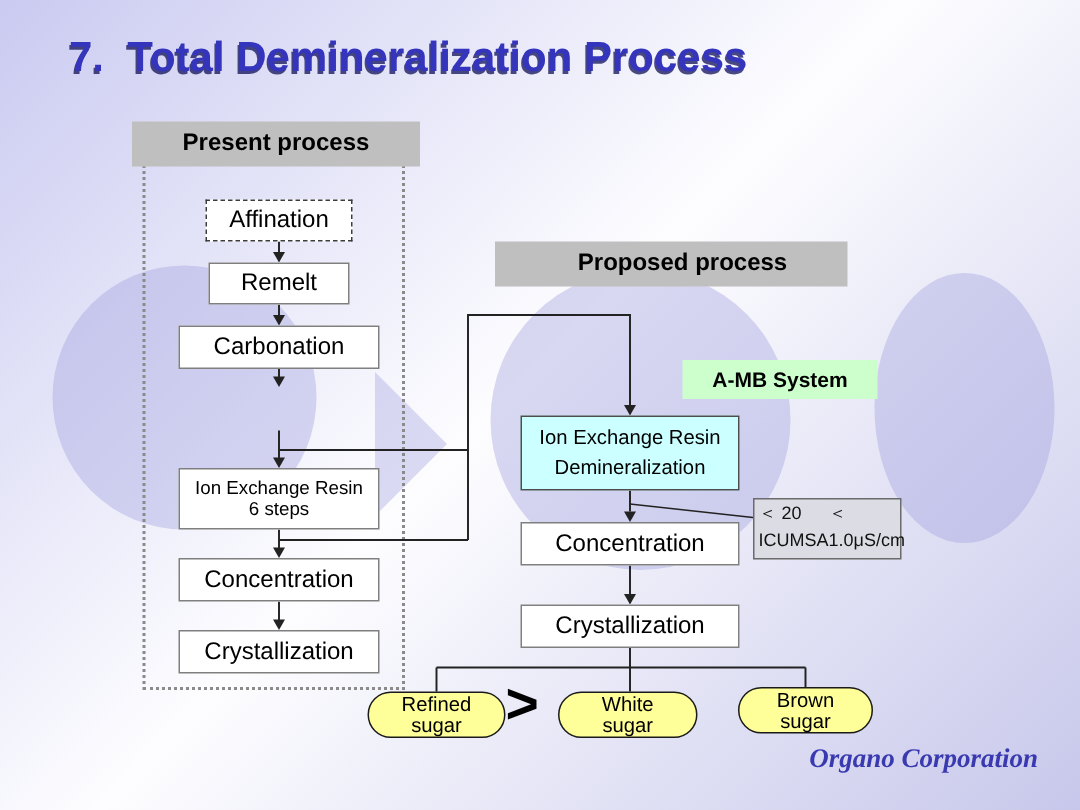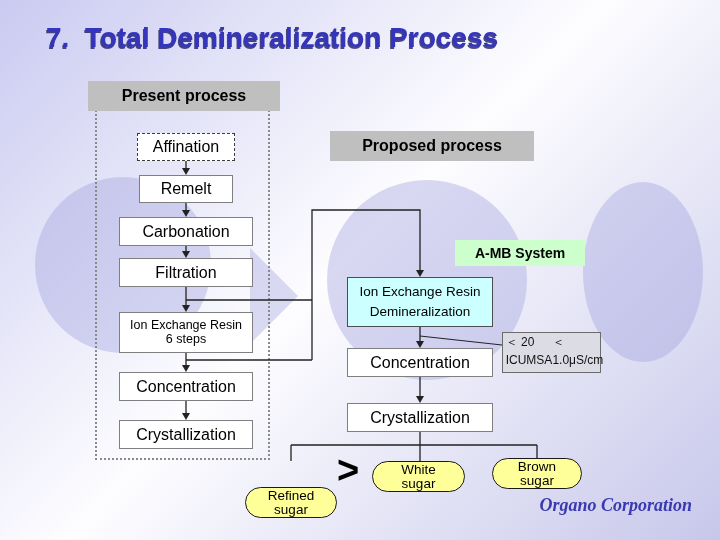--- a/index.html
+++ b/index.html
@@ -102,45 +102,44 @@
       <polygon points="416,341 424,341 420,348"></polygon>
       <polygon points="416,396 424,396 420,403"></polygon>
     </g>
   </svg>
 
   <div class="gray-label" style="left:88px;top:81px;width:192px;height:30px;">Present process</div>
 
   <div class="pbox" style="left:139px;top:175px;width:94px;height:28px;">Remelt</div>
   <div class="pbox dashed" style="left:137px;top:133px;width:98px;height:28px;">Affination</div>
   <div class="pbox" style="left:119px;top:217px;width:134px;height:29px;">Carbonation</div>
-  <div class="pbox" style="left:119px;top:258px;width:134px;height:29px;">Filtration</div>
   <div class="pbox small" style="left:119px;top:312px;width:134px;height:41px;">
     <span>Ion Exchange Resin</span>
     <span>6 steps</span>
   </div>
   <div class="pbox" style="left:119px;top:372px;width:134px;height:29px;">Concentration</div>
   <div class="pbox" style="left:119px;top:420px;width:134px;height:29px;">Crystallization</div>
 
-  <div class="gray-label" style="left:330px;top:131px;width:204px;height:30px;">Proposed process</div>
+  <div class="gray-label" style="left:330px;top:161px;width:220px;height:30px;padding-left:15px;">Proposed process</div>
 
   <div class="amb" style="left:455px;top:240px;width:130px;height:26px;">A-MB System</div>
 
   <div class="pbox cyan" style="left:347px;top:277px;width:146px;height:50px;">
     <span>Ion Exchange Resin</span>
     <span>Demineralization</span>
   </div>
   <div class="pbox" style="left:347px;top:348px;width:146px;height:29px;">Concentration</div>
   <div class="pbox" style="left:347px;top:403px;width:146px;height:29px;">Crystallization</div>
 
   <div class="note" style="left:502px;top:332px;width:99px;height:41px;">
     <span>＜ 20 ICUMSA</span>
     <span>＜ 1.0μS/cm</span>
   </div>
 
-  <div class="pill" style="left:245px;top:461px;margin-top:26px;">
+  <div class="pill" style="left:245px;top:461px;">
     <span>Refined</span>
     <span>sugar</span>
   </div>
   <div class="gt">&gt;</div>
   <div class="pill" style="left:372px;top:461px;width:93px;">
     <span>White</span>
     <span>sugar</span>
   </div>
   <div class="pill" style="left:492px;top:458px;width:90px;">
     <span>Brown</span>

